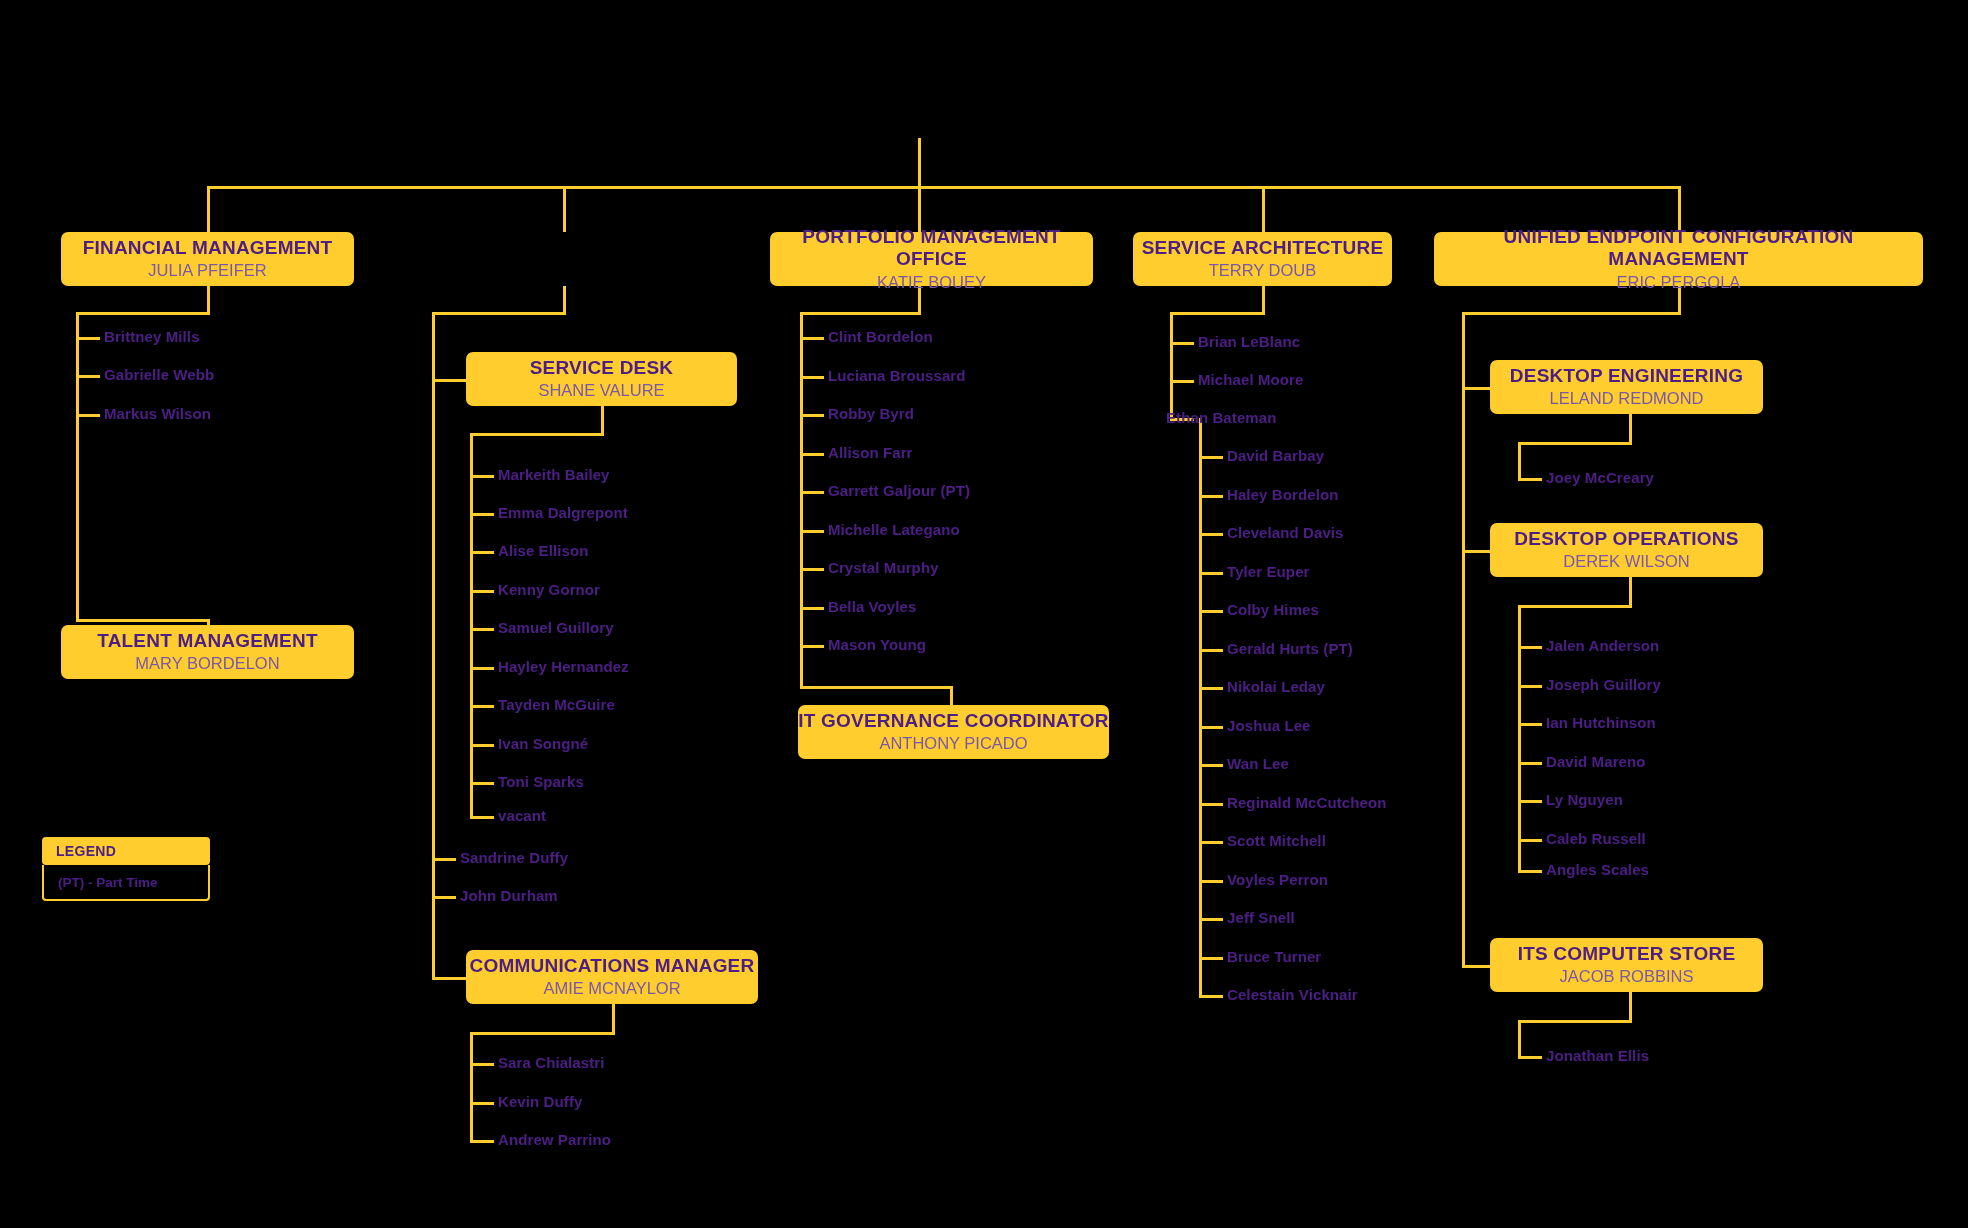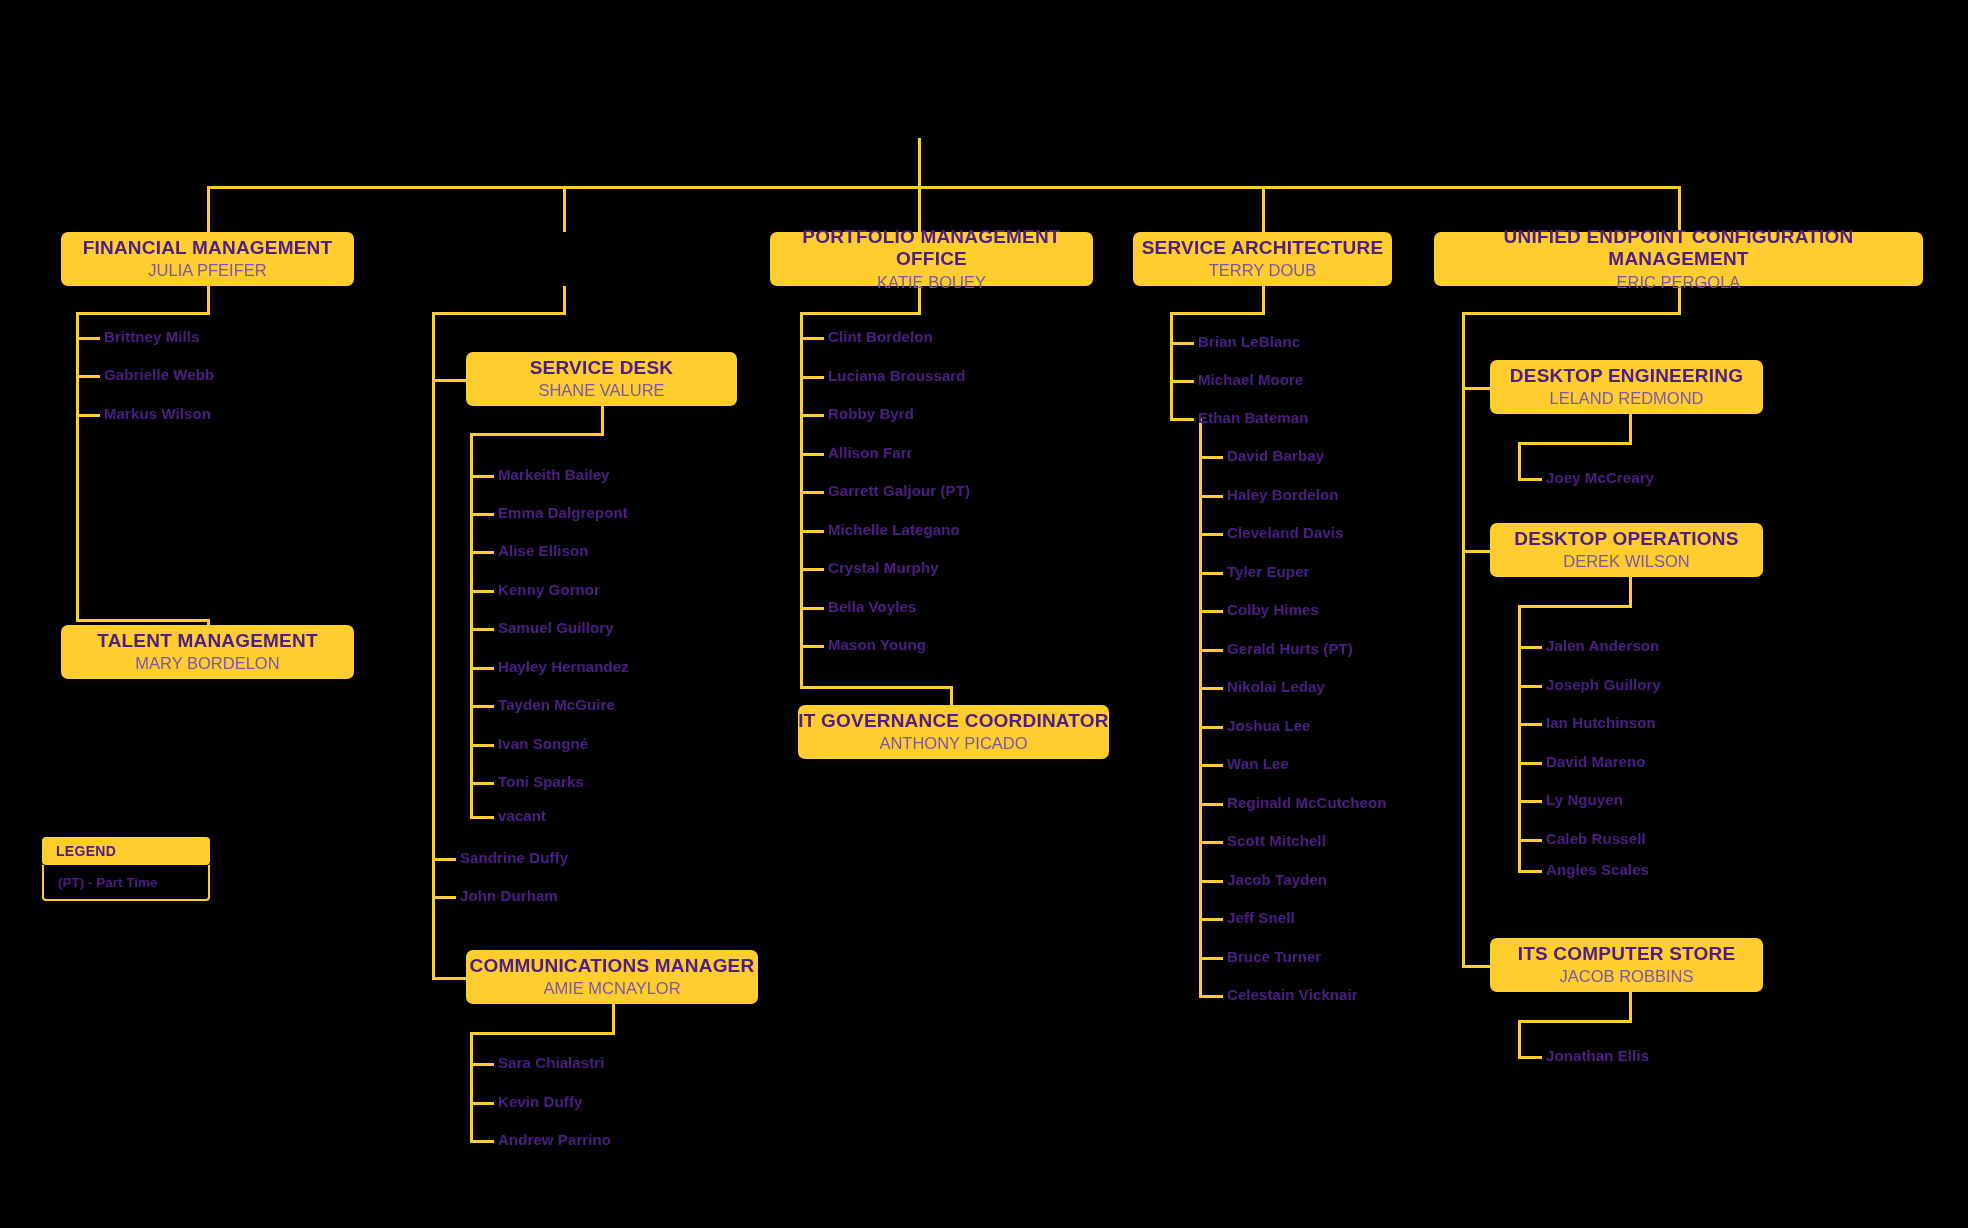--- a/index.html
+++ b/index.html
@@ -275,21 +275,21 @@
 
   <div class="ln lnv" style="left:1262px; top:286px; height:26px;"></div>
   <div class="ln lnh" style="left:1170px; top:312px; width:95px;"></div>
   <div class="ln lnv" style="left:1170px; top:312px; height:106px;"></div>
 
   <div class="ln lnh" style="left:1170px; top:342px; width:24px;"></div>
   <div class="leaf" style="left:1198px; top:333px;">Brian LeBlanc</div>
   <div class="ln lnh" style="left:1170px; top:380px; width:24px;"></div>
   <div class="leaf" style="left:1198px; top:371px;">Michael Moore</div>
   <div class="ln lnh" style="left:1170px; top:418px; width:24px;"></div>
-  <div class="leaf" style="left:1198px; top:409px;">Ethan Bateman</div>
+  <div class="leaf" style="left:1166px; top:409px;">Ethan Bateman</div>
 
   <div class="ln lnv" style="left:1199px; top:418px; height:577px;"></div>
   <div class="ln lnh" style="left:1199px; top:456px; width:24px;"></div>
   <div class="leaf" style="left:1227px; top:447px;">David Barbay</div>
   <div class="ln lnh" style="left:1199px; top:495px; width:24px;"></div>
   <div class="leaf" style="left:1227px; top:486px;">Haley Bordelon</div>
   <div class="ln lnh" style="left:1199px; top:533px; width:24px;"></div>
   <div class="leaf" style="left:1227px; top:524px;">Cleveland Davis</div>
   <div class="ln lnh" style="left:1199px; top:572px; width:24px;"></div>
   <div class="leaf" style="left:1227px; top:563px;">Tyler Euper</div>
@@ -301,21 +301,21 @@
   <div class="leaf" style="left:1227px; top:678px;">Nikolai Leday</div>
   <div class="ln lnh" style="left:1199px; top:726px; width:24px;"></div>
   <div class="leaf" style="left:1227px; top:717px;">Joshua Lee</div>
   <div class="ln lnh" style="left:1199px; top:764px; width:24px;"></div>
   <div class="leaf" style="left:1227px; top:755px;">Wan Lee</div>
   <div class="ln lnh" style="left:1199px; top:803px; width:24px;"></div>
   <div class="leaf" style="left:1227px; top:794px;">Reginald McCutcheon</div>
   <div class="ln lnh" style="left:1199px; top:841px; width:24px;"></div>
   <div class="leaf" style="left:1227px; top:832px;">Scott Mitchell</div>
   <div class="ln lnh" style="left:1199px; top:880px; width:24px;"></div>
-  <div class="leaf" style="left:1227px; top:871px;">Jacob Tayden</div>
+  <div class="leaf" style="left:1227px; top:871px;">Voyles Perron</div>
   <div class="ln lnh" style="left:1199px; top:918px; width:24px;"></div>
   <div class="leaf" style="left:1227px; top:909px;">Jeff Snell</div>
   <div class="ln lnh" style="left:1199px; top:957px; width:24px;"></div>
   <div class="leaf" style="left:1227px; top:948px;">Bruce Turner</div>
   <div class="ln lnh" style="left:1199px; top:995px; width:24px;"></div>
   <div class="leaf" style="left:1227px; top:986px;">Celestain Vicknair</div>
 
   <div class="ln lnv" style="left:1678px; top:286px; height:26px;"></div>
   <div class="ln lnh" style="left:1462px; top:312px; width:219px;"></div>
   <div class="ln lnv" style="left:1462px; top:312px; height:655px;"></div>

